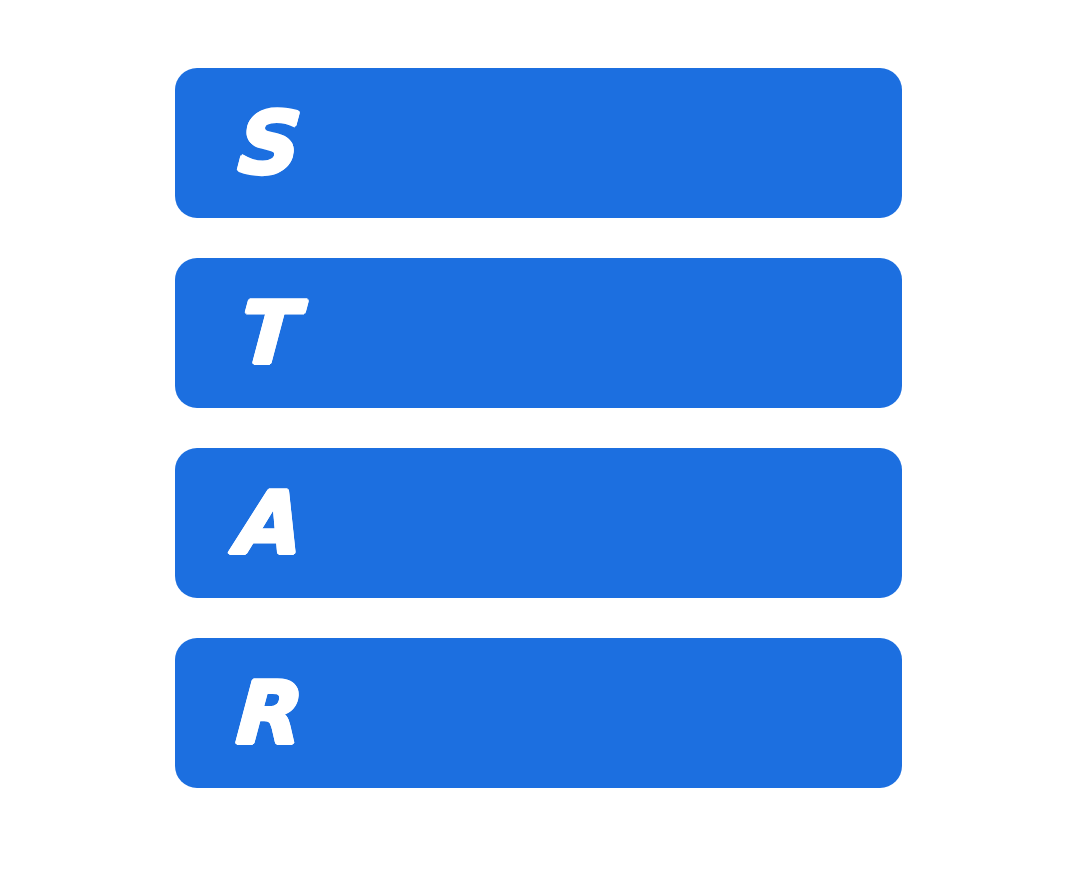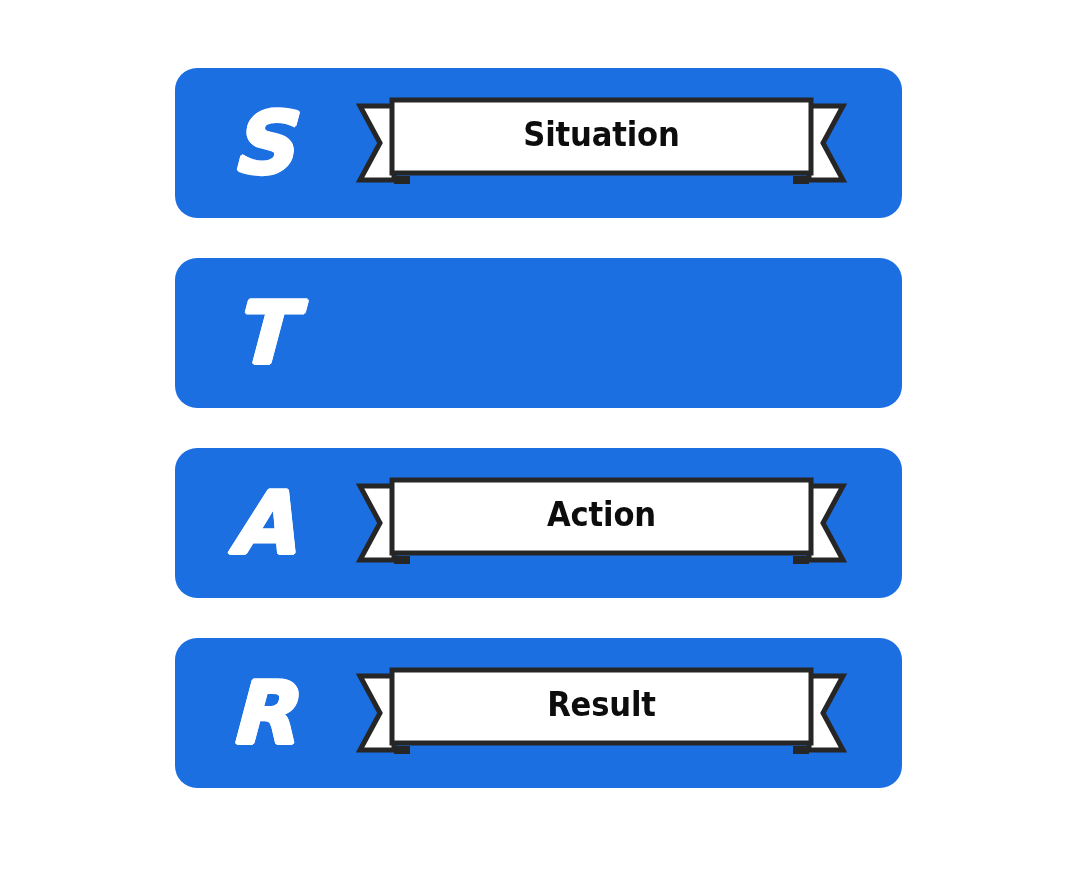--- a/index.html
+++ b/index.html
@@ -97,57 +97,27 @@
     pointer-events: none;
   }
 </style>
 </head>
 <body>
 
 <div id="stage">
 
   <div class="card r1">
     <div class="letter">S</div>
-    <div class="ribbon">
-      <svg viewBox="0 0 487 90" xmlns="http://www.w3.org/2000/svg">
-        <path d="M2 8 L36 8 L36 82 L2 82 L22 45 Z" fill="#ffffff" stroke="#262626" stroke-width="5" stroke-linejoin="miter"></path>
-        <path d="M485 8 L451 8 L451 82 L485 82 L465 45 Z" fill="#ffffff" stroke="#262626" stroke-width="5" stroke-linejoin="miter"></path>
-        <path d="M36 78 L52 78 L52 86 L36 86 Z" fill="#262626"></path>
-        <path d="M435 78 L451 78 L451 86 L435 86 Z" fill="#262626"></path>
-        <rect x="34" y="2" width="419" height="73" fill="#ffffff" stroke="#262626" stroke-width="5"></rect>
-      </svg>
-      <div class="ribbon-label">Situation</div>
-    </div>
   </div>
 
   <div class="card r2">
     <div class="letter">T</div>
   </div>
 
   <div class="card r3">
     <div class="letter">A</div>
-    <div class="ribbon">
-      <svg viewBox="0 0 487 90" xmlns="http://www.w3.org/2000/svg">
-        <path d="M2 8 L36 8 L36 82 L2 82 L22 45 Z" fill="#ffffff" stroke="#262626" stroke-width="5" stroke-linejoin="miter"></path>
-        <path d="M485 8 L451 8 L451 82 L485 82 L465 45 Z" fill="#ffffff" stroke="#262626" stroke-width="5" stroke-linejoin="miter"></path>
-        <path d="M36 78 L52 78 L52 86 L36 86 Z" fill="#262626"></path>
-        <path d="M435 78 L451 78 L451 86 L435 86 Z" fill="#262626"></path>
-        <rect x="34" y="2" width="419" height="73" fill="#ffffff" stroke="#262626" stroke-width="5"></rect>
-      </svg>
-      <div class="ribbon-label">Action</div>
-    </div>
   </div>
 
   <div class="card r4">
     <div class="letter">R</div>
-    <div class="ribbon">
-      <svg viewBox="0 0 487 90" xmlns="http://www.w3.org/2000/svg">
-        <path d="M2 8 L36 8 L36 82 L2 82 L22 45 Z" fill="#ffffff" stroke="#262626" stroke-width="5" stroke-linejoin="miter"></path>
-        <path d="M485 8 L451 8 L451 82 L485 82 L465 45 Z" fill="#ffffff" stroke="#262626" stroke-width="5" stroke-linejoin="miter"></path>
-        <path d="M36 78 L52 78 L52 86 L36 86 Z" fill="#262626"></path>
-        <path d="M435 78 L451 78 L451 86 L435 86 Z" fill="#262626"></path>
-        <rect x="34" y="2" width="419" height="73" fill="#ffffff" stroke="#262626" stroke-width="5"></rect>
-      </svg>
-      <div class="ribbon-label">Result</div>
-    </div>
   </div>
 
 </div>
 
 </body></html>

